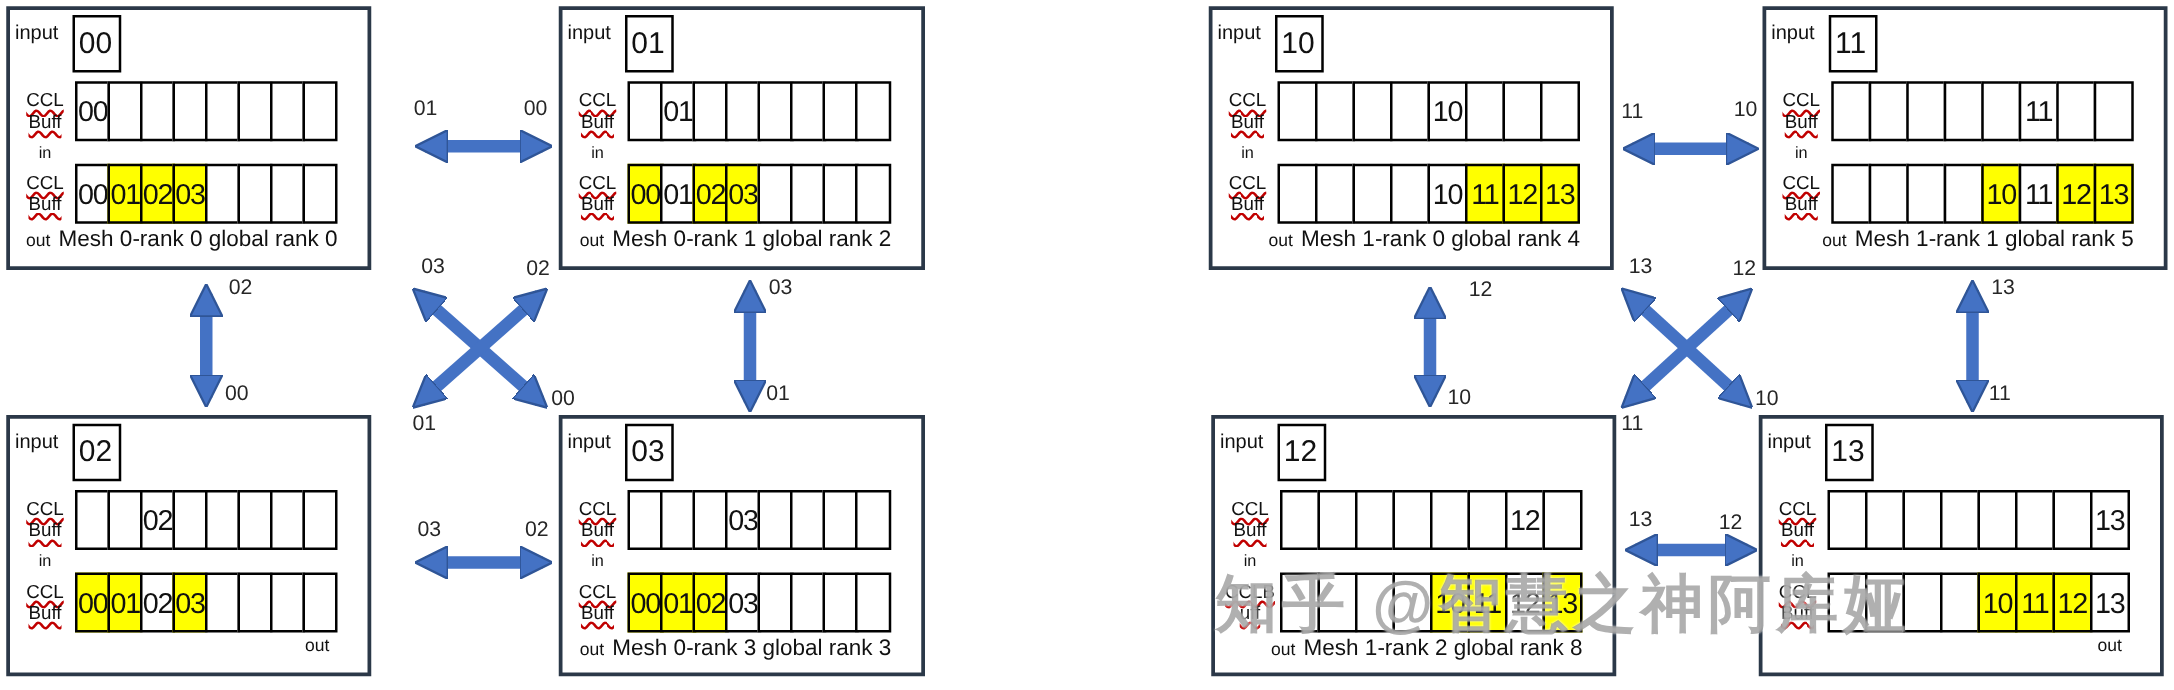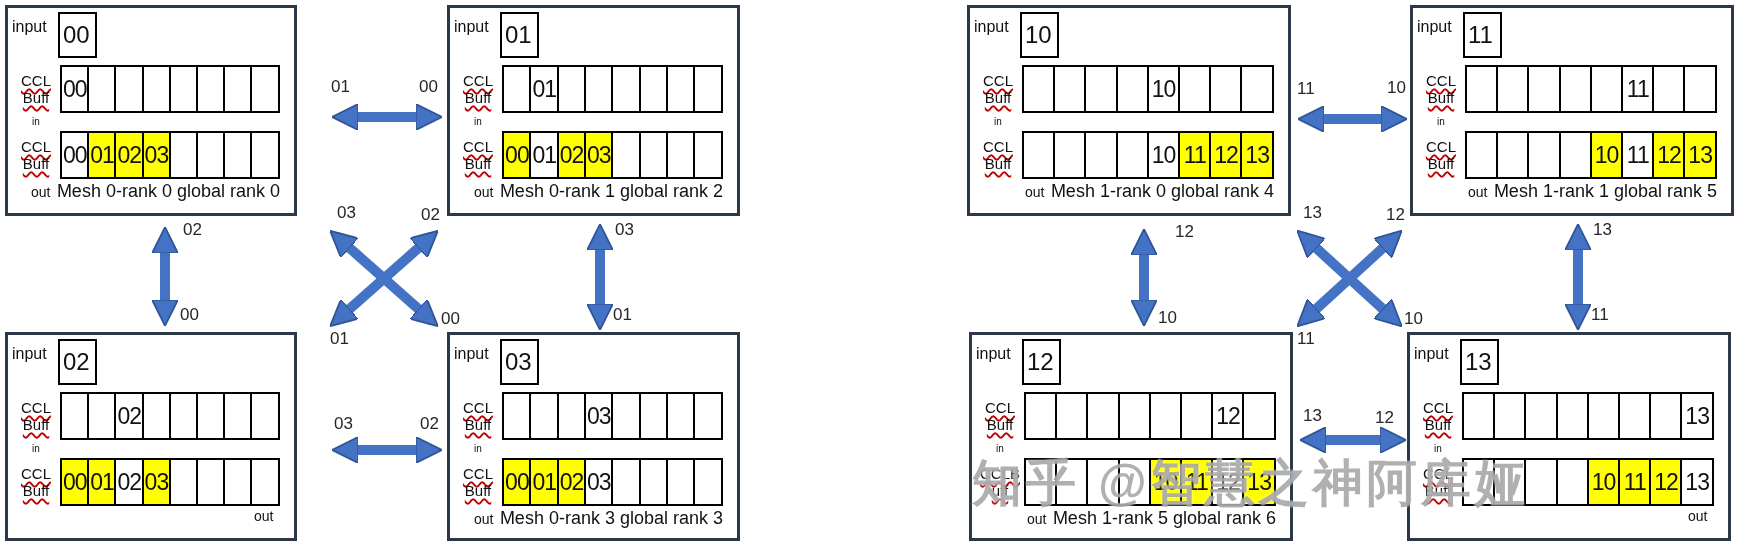--- a/index.html
+++ b/index.html
@@ -1,19 +1,19 @@
 <!DOCTYPE html>
 <html><head>
 <meta charset="utf-8">
 <style>
   html,body{margin:0;padding:0;background:#fff;}
   .page{position:relative;width:1739px;height:552px;background:#fff;overflow:hidden;
         font-family:"Liberation Sans",sans-serif;color:#111;}
   .node{position:absolute;border:3px solid #2b3848;background:#fff;box-sizing:border-box;
-        display:flex;flex-direction:column;padding:4px 14px 2px 4px;}
+        display:flex;flex-direction:column;padding:4px 24px 2px 4px;}
   .n0{left:5px;top:5px;width:292px;height:211px}
   .n1{left:447px;top:5px;width:293px;height:211px}
   .n2{left:5px;top:332px;width:292px;height:209px}
   .n3{left:447px;top:332px;width:293px;height:209px}
   .n4{left:967px;top:5px;width:324px;height:211px}
   .n5{left:1410px;top:5px;width:324px;height:211px}
   .n6{left:969px;top:332px;width:324px;height:209px}
   .n7{left:1407px;top:332px;width:324px;height:209px}
   .input-row{display:flex;align-items:flex-start;height:50px;margin-bottom:3px;}
   .input-label{font-size:16px;width:46px;padding-top:6px;flex-shrink:0;}
@@ -22,21 +22,21 @@
   .buf-row{display:flex;height:48px;}
   .lbl-col{width:48px;flex-shrink:0;display:flex;flex-direction:column;align-items:center;
            justify-content:center;font-size:15px;line-height:17px;}
   .squig{text-decoration-line:underline;text-decoration-style:wavy;
          text-decoration-color:#c00000;text-decoration-thickness:1.5px;text-underline-offset:2px;}
   .cells{display:flex;flex:1;height:48px;}
   .cell{flex:1;border:2.5px solid #000;margin-left:-2.5px;box-sizing:border-box;background:#fff;
         display:flex;align-items:center;justify-content:center;font-size:23px;letter-spacing:-1px;}
   .cell:first-child{margin-left:0;}
   .cell.hl{background:#ffff00;}
-  .mid-suffix{width:48px;text-align:center;font-size:10px;height:16px;line-height:15px;margin:1px 0;}
+  .mid-suffix{width:48px;text-align:center;font-size:13px;height:16px;line-height:15px;margin:1px 0;}
   .caption-row{display:flex;align-items:baseline;flex:1;margin-top:2px;justify-content:flex-end;}
   .out-suffix{font-size:14px;width:26px;flex-shrink:0;}
   .caption{font-size:18px;white-space:nowrap;}
   .alabel{position:absolute;font-size:17px;color:#262626;}
   svg.arrows{position:absolute;left:0;top:0;pointer-events:none;}
   
   .al-m0-top-0{left:331px;top:77px}   .al-m0-top-1{left:419px;top:77px}
   .al-m0-left-0{left:183px;top:220px} .al-m0-left-1{left:180px;top:305px}
   .al-m0-right-0{left:615px;top:220px}.al-m0-right-1{left:613px;top:305px}
   .al-m0-cross-0{left:337px;top:203px}.al-m0-cross-1{left:421px;top:205px}
@@ -354,21 +354,21 @@
           <div class="cell"></div>
           <div class="cell"></div>
           <div class="cell hl">10</div>
           <div class="cell hl">11</div>
           <div class="cell">12</div>
           <div class="cell hl">13</div>
         </div>
     </div>
     <div class="caption-row">
       <span class="out-suffix">out</span>
-      <span class="caption">Mesh 1-rank 5 global rank 6</span>
+      <span class="caption">Mesh 1-rank 2 global rank 8</span>
     </div>
   </div>
 
   <div class="node n7">
     <div class="input-row">
       <span class="input-label">input</span>
       <span class="input-box">13</span>
     </div>
     <div class="buf-row">
       <div class="lbl-col">

